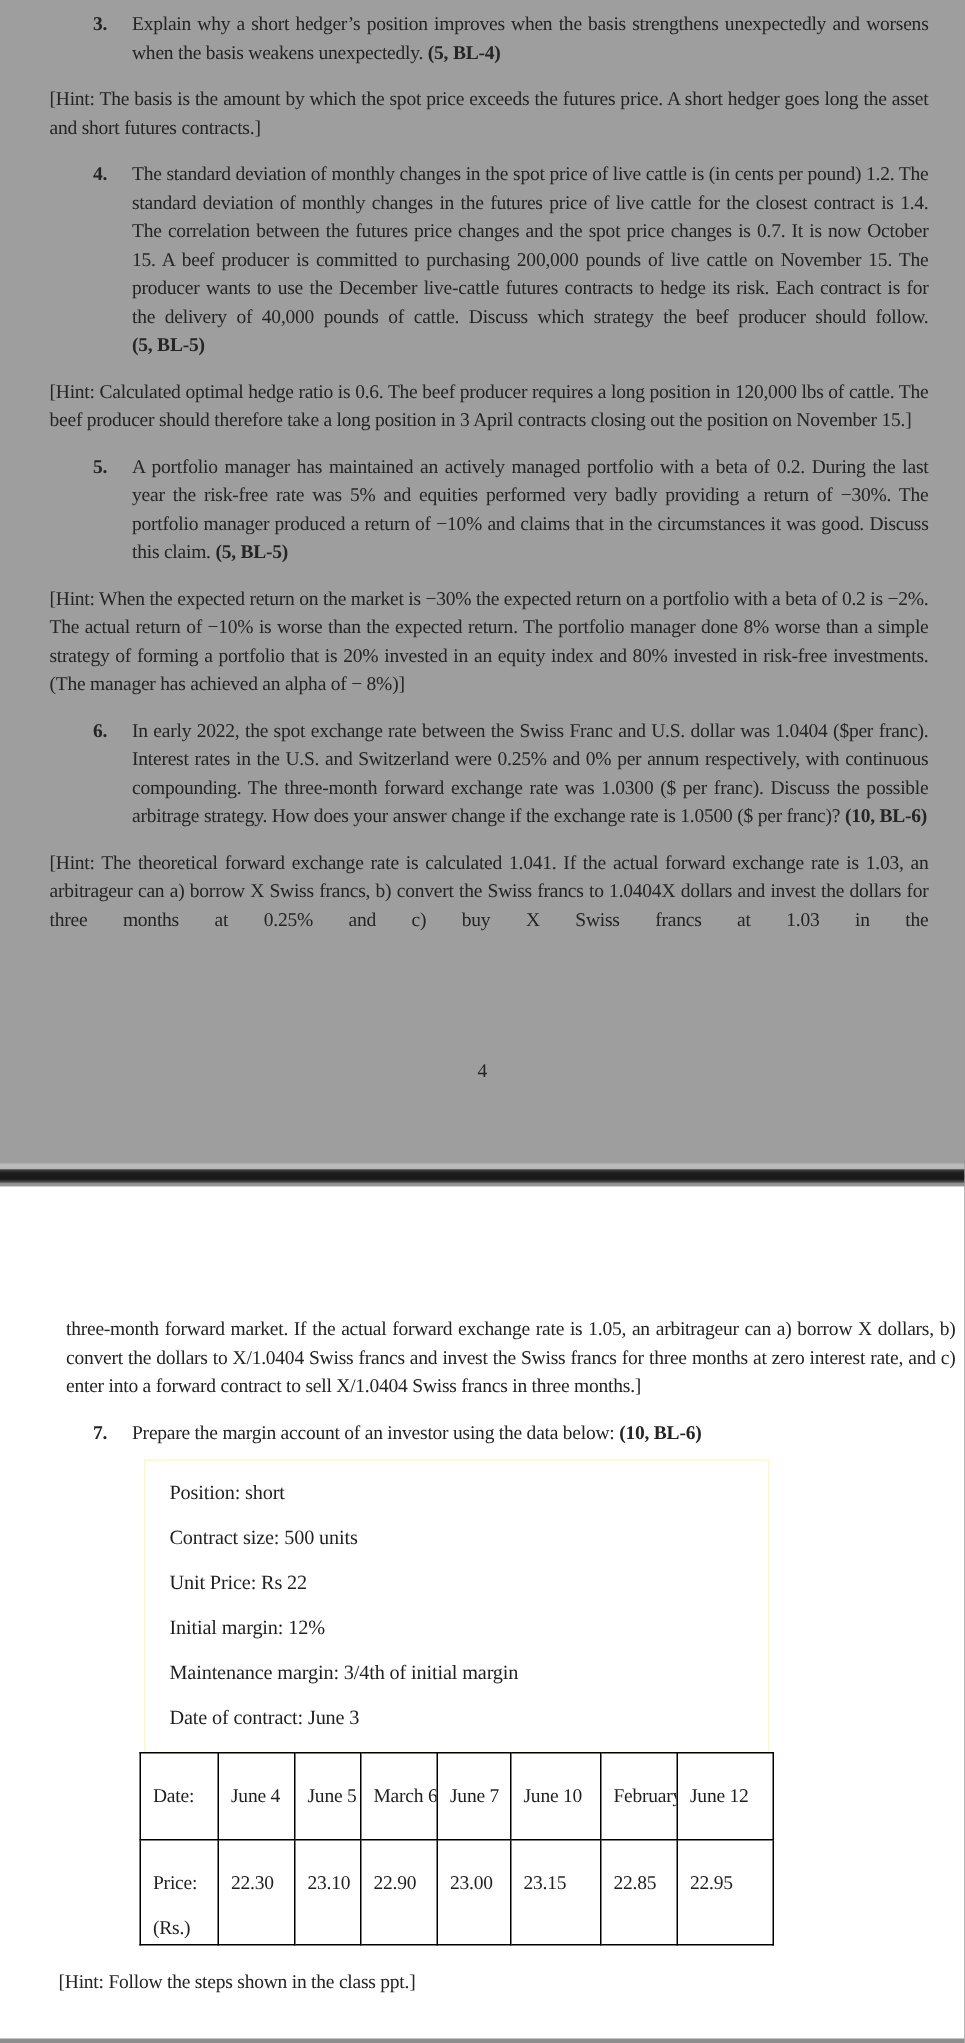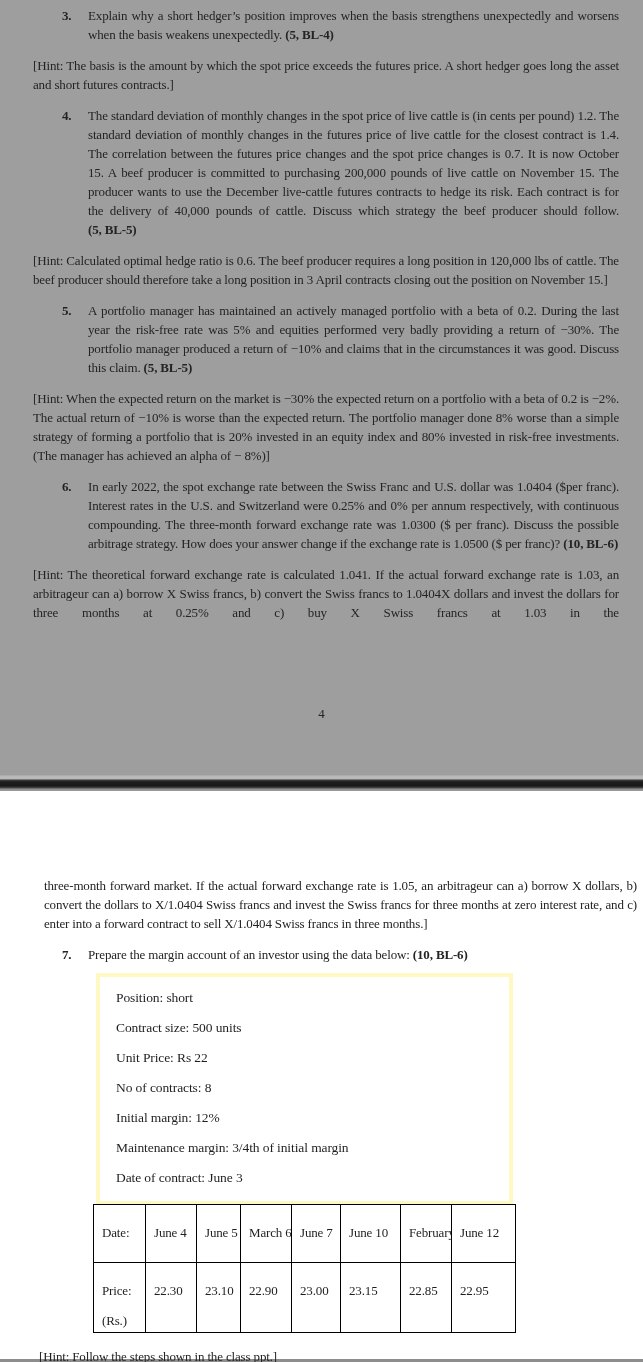--- a/index.html
+++ b/index.html
@@ -42,21 +42,21 @@
     background:#ffffff;
     border-bottom:3px solid #8d8d8d;
   }
   .cont{margin:0;text-align:justify;}
   .q7{margin:12px 0 0 44px;padding-right:24px;}
 
   .infobox{
     box-sizing:border-box;
     margin:9px 0 0 52px;
     width:417px;
-    border:4px solid #fef9c3;
+    border:1px solid #fef9c3;
     padding:6px 10px 8px 16px;
   }
   .infobox .boxline{line-height:30px;letter-spacing:-0.1px;font-size:13.5px;color:#1f1f1f;}
 
   table.prices{
     border-collapse:collapse;table-layout:fixed;
     margin:-1px 0 0 49px;width:422px;
     font-size:13px;color:#1f1f1f;
   }
   table.prices td{
@@ -103,21 +103,20 @@
   <section class="page page2">
 
     <p class="cont">three-month forward market. If the actual forward exchange rate is 1.05, an arbitrageur can a) borrow X dollars, b) convert the dollars to X/1.0404 Swiss francs and invest the Swiss francs for three months at zero interest rate, and c) enter into a forward contract to sell X/1.0404 Swiss francs in three months.]</p>
 
     <div class="q q7"><span class="qnum">7.</span><span>Prepare the margin account of an investor using the data below:  </span><span class="marks">(10, BL-6)</span></div>
 
     <div class="infobox">
       <div class="boxline">Position: short</div>
       <div class="boxline">Contract size: 500 units</div>
       <div class="boxline">Unit Price: Rs 22</div>
-      <div class="boxline">No of contracts: 8</div>
       <div class="boxline">Initial margin: 12%</div>
       <div class="boxline">Maintenance margin: 3/4th of initial margin</div>
       <div class="boxline">Date of contract: June 3</div>
     </div>
 
     <table class="prices">
       <colgroup>
         <col style="width:52px">
           <col style="width:51px">
           <col style="width:44px">

